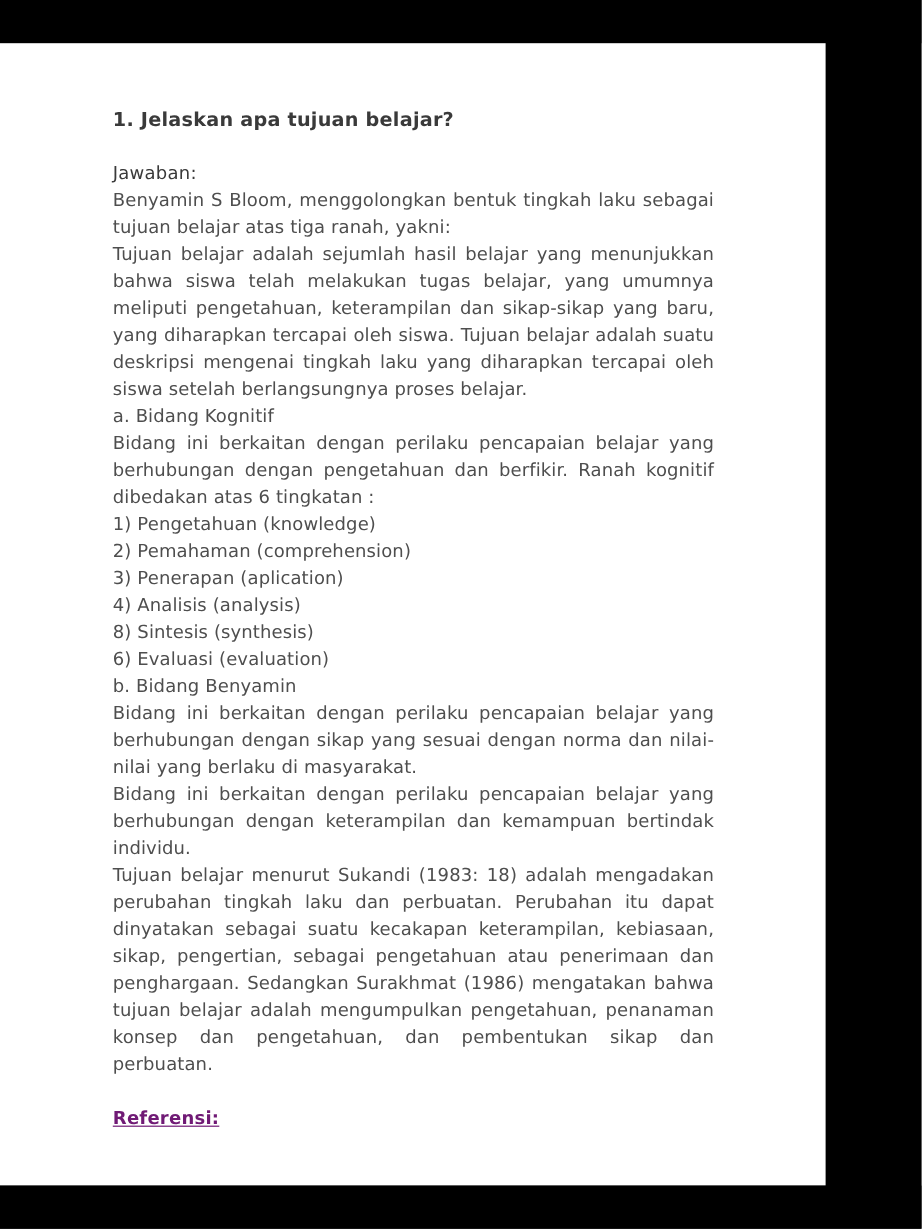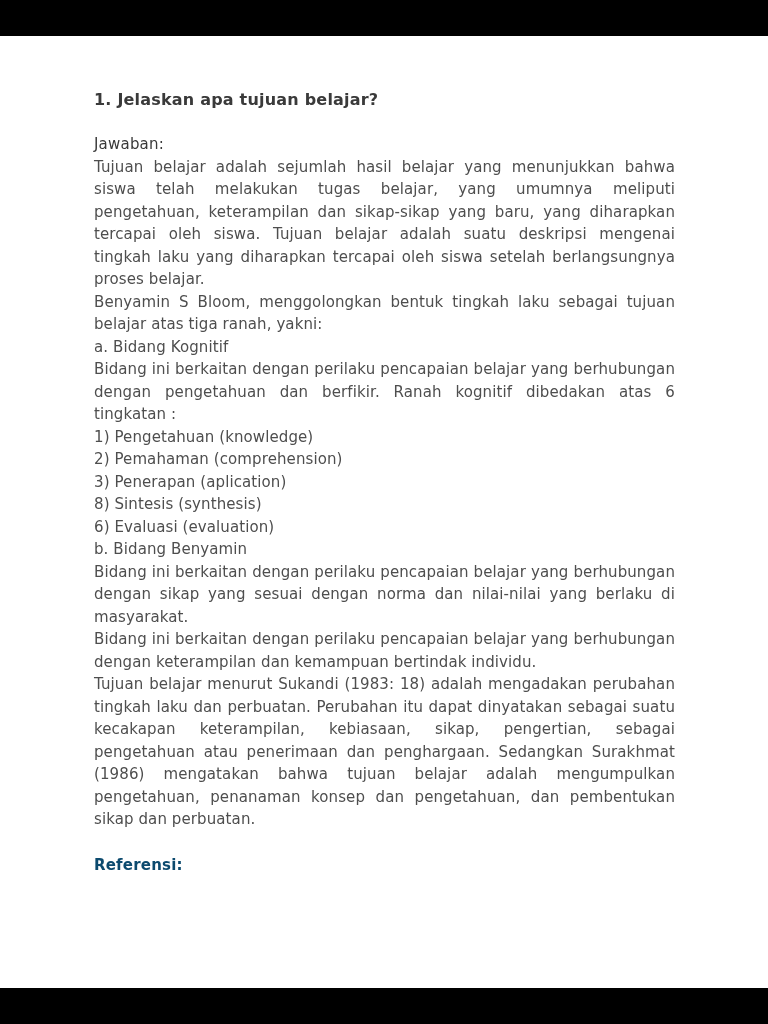--- a/index.html
+++ b/index.html
@@ -9,21 +9,21 @@
     background: #000000;
     font-family: "DejaVu Sans", sans-serif;
     overflow: hidden;
   }
   .letterbox {
     width: 768px;
     height: 36px;
     background: #000000;
   }
   .page {
-    width: 768px;
+    width: 688px;
     height: 952px;
     background: #ffffff;
     box-sizing: border-box;
     padding: 52px 93px 0 94px;
     font-size: 15px;
     line-height: 22.5px;
     color: #4e4e4e;
     overflow: hidden;
   }
   .q-heading {
@@ -44,47 +44,49 @@
     margin: 0;
     text-align: justify;
     letter-spacing: 0.1px;
   }
   p.plain {
     margin: 0;
     letter-spacing: 0.1px;
   }
   .refs-label {
     font-weight: bold;
-    color: #0c4a6e;
+    color: #701a75;
     letter-spacing: 0.2px;
     margin: 23px 0 0 0;
+    text-decoration: underline;
   }
 </style>
 </head>
 <body>
 
 <div class="letterbox"></div>
 
 <div class="page">
 
   <h1 class="q-heading">1. Jelaskan apa tujuan belajar?</h1>
 
   <p class="answer-label">Jawaban:</p>
 
+  <p class="just">Benyamin S Bloom, menggolongkan bentuk tingkah laku sebagai tujuan belajar atas tiga ranah, yakni:</p>
+
   <p class="just">Tujuan belajar adalah sejumlah hasil belajar yang menunjukkan bahwa siswa telah melakukan tugas belajar, yang umumnya meliputi pengetahuan, keterampilan dan sikap-sikap yang baru, yang diharapkan tercapai oleh siswa. Tujuan belajar adalah suatu deskripsi mengenai tingkah laku yang diharapkan tercapai oleh siswa setelah berlangsungnya proses belajar.</p>
-
-  <p class="just">Benyamin S Bloom, menggolongkan bentuk tingkah laku sebagai tujuan belajar atas tiga ranah, yakni:</p>
 
   <p class="plain">a. Bidang Kognitif</p>
 
   <p class="just">Bidang ini berkaitan dengan perilaku pencapaian belajar yang berhubungan dengan pengetahuan dan berfikir. Ranah kognitif dibedakan atas 6 tingkatan :</p>
 
   <p class="plain">1) Pengetahuan (knowledge)</p>
   <p class="plain">2) Pemahaman (comprehension)</p>
   <p class="plain">3) Penerapan (aplication)</p>
+  <p class="plain">4) Analisis (analysis)</p>
   <p class="plain">8) Sintesis (synthesis)</p>
   <p class="plain">6) Evaluasi (evaluation)</p>
 
   <p class="plain">b. Bidang Benyamin</p>
 
   <p class="just">Bidang ini berkaitan dengan perilaku pencapaian belajar yang berhubungan dengan sikap yang sesuai dengan norma dan nilai-nilai yang berlaku di masyarakat.</p>
 
 
   <p class="just">Bidang ini berkaitan dengan perilaku pencapaian belajar yang berhubungan dengan keterampilan dan kemampuan bertindak individu.</p>
 

